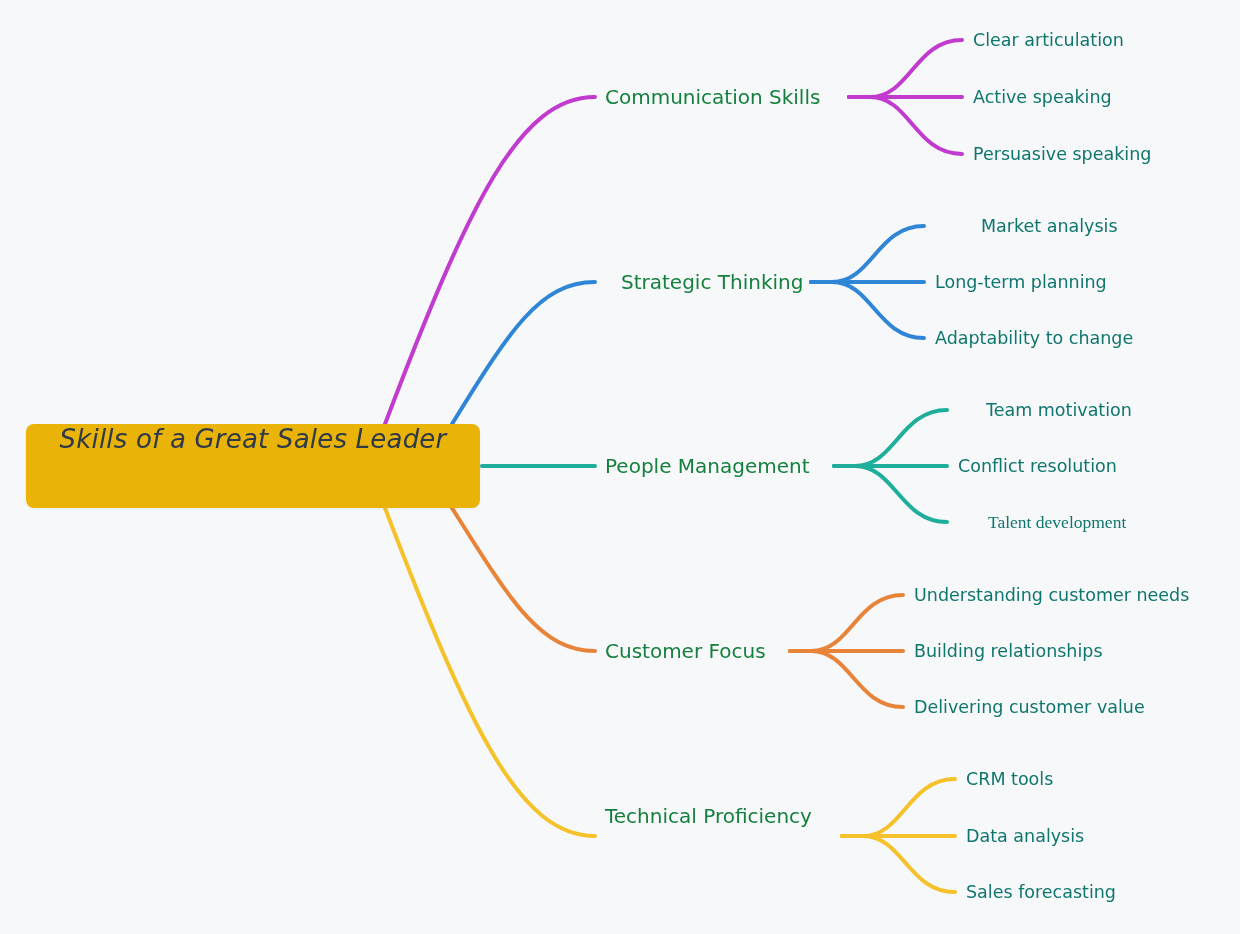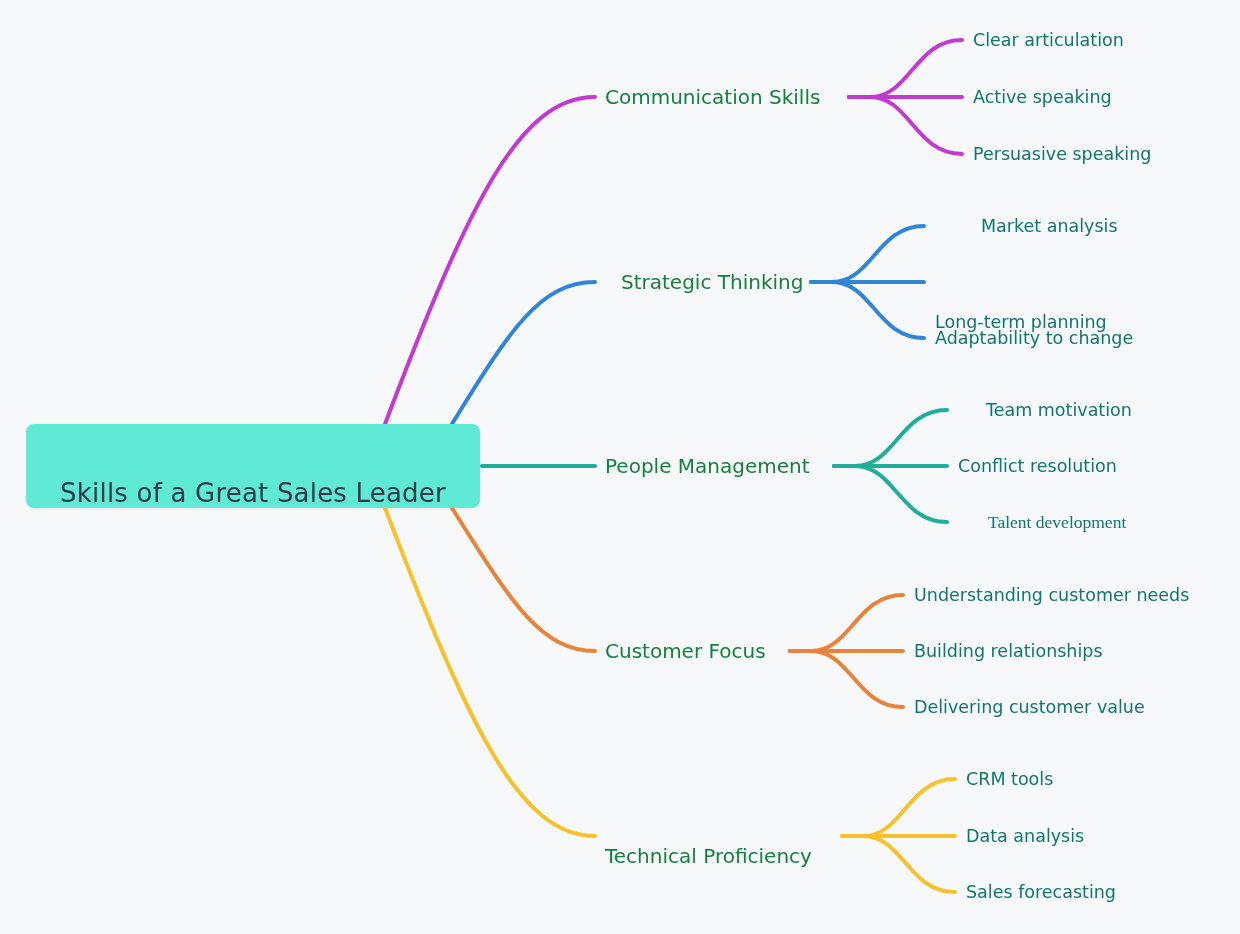--- a/index.html
+++ b/index.html
@@ -1,21 +1,21 @@
 <!DOCTYPE html>
 <html><head>
 <meta charset="utf-8">
 <style>
   html, body { margin:0; padding:0; }
   body { width:1240px; height:934px; background:#f7f8fa; position:relative; overflow:hidden;
          font-family:"DejaVu Sans", sans-serif; color:#2e3a48; }
   svg.edges { position:absolute; left:0; top:0; }
-  .root { position:absolute; left:26px; top:424px; width:454px; height:84px; background:#5eead4;
+  .root { position:absolute; left:26px; top:424px; width:454px; height:84px; background:#eab308;
           border-radius:8px; box-shadow:0 1px 3px rgba(0,0,0,0.06);
-          display:flex; align-items:flex-end; justify-content:center; }
+          display:flex; align-items:flex-start; justify-content:center;font-style:italic; }
   .root span { font-size:26px; color:#2e3a48; letter-spacing:0.2px; }
   .branch { position:absolute; font-size:20px; color:#15803d; white-space:nowrap; transform:translateY(-50%); }
   .leaf { position:absolute; font-size:17.5px; color:#0f766e; white-space:nowrap; transform:translateY(-50%); }
 </style>
 </head>
 <body>
 
 <svg class="edges" width="1240" height="934">
   <g fill="none" stroke-width="4" stroke-linecap="round">
 
@@ -58,28 +58,28 @@
 </svg>
 
 <div class="root">
   <span>Skills of a Great Sales Leader</span>
 </div>
 
 <div class="branch" style="left:605px; top:97px;">Communication Skills</div>
 <div class="branch" style="left:605px; top:282px;margin-left:16px;">Strategic Thinking</div>
 <div class="branch" style="left:605px; top:466px;">People Management</div>
 <div class="branch" style="left:605px; top:651px;text-align:center;">Customer Focus</div>
-<div class="branch" style="left:605px; top:856px;">Technical Proficiency</div>
+<div class="branch" style="left:605px; top:816px;">Technical Proficiency</div>
 
 <div class="leaf" style="left:973px; top:40px;">Clear articulation</div>
 <div class="leaf" style="left:973px; top:97px;">Active speaking</div>
 <div class="leaf" style="left:973px; top:154px;">Persuasive speaking</div>
 
 <div class="leaf" style="left:981px; top:226px;">Market analysis</div>
-<div class="leaf" style="left:935px; top:282px;margin-top:40px;">Long-term planning</div>
+<div class="leaf" style="left:935px; top:282px;">Long-term planning</div>
 <div class="leaf" style="left:935px; top:338px;">Adaptability to change</div>
 
 <div class="leaf" style="left:958px; top:410px;margin-left:28px;">Team motivation</div>
 <div class="leaf" style="left:958px; top:466px;text-align:center;">Conflict resolution</div>
 <div class="leaf" style="left:988px; top:522px;font-family:Liberation Serif, serif;">Talent development</div>
 
 <div class="leaf" style="left:914px; top:595px;">Understanding customer needs</div>
 <div class="leaf" style="left:914px; top:651px;">Building relationships</div>
 <div class="leaf" style="left:914px; top:707px;">Delivering customer value</div>
 

